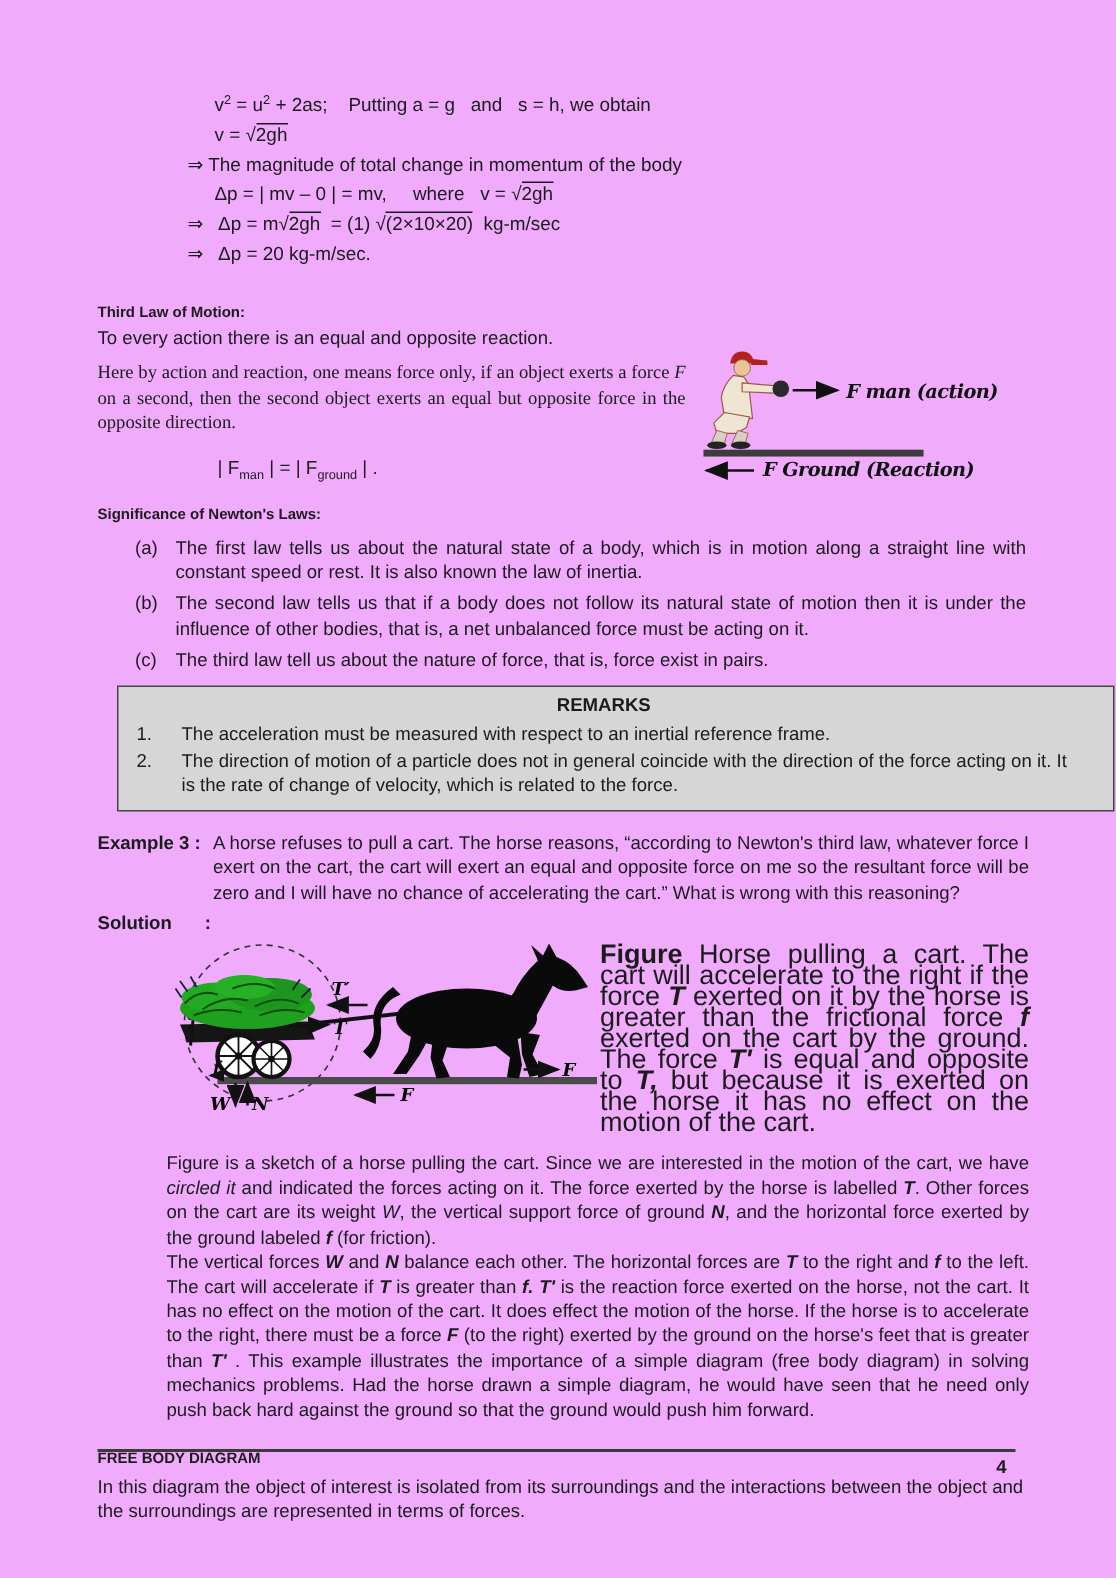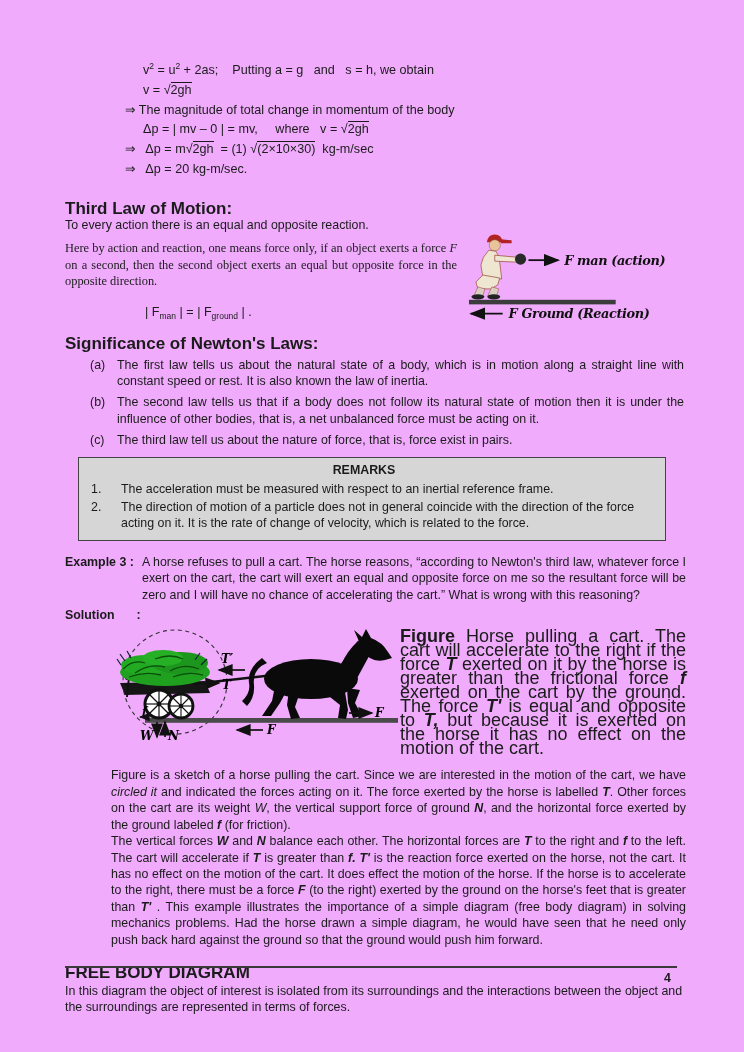--- a/index.html
+++ b/index.html
@@ -13,34 +13,34 @@
   .bi { font-weight:700; font-style:italic; }
   .sub{ font-size:8.5px; vertical-align:-3px; }
   .sup{ font-size:8.5px; vertical-align:5px; }
   .rad{ border-top:1.1px solid #1b1b1b; }
   .arr{ letter-spacing:0; }
 
   .eq { white-space:pre-wrap; font-size:12.6px; line-height:16.8px; margin-bottom:3px; }
   .ind1 { margin-left:78px; }
   .ind2 { margin-left:60px; }
 
-  h3.heading { font-size:17px; font-weight:700; line-height:17px; }
+  h3.heading { font-size:10px; font-weight:700; line-height:17px; }
 
   .third-law { margin-top:22px; }
   .tl-row { display:flex; margin-top:7px; }
   .tl-text { width:392px; text-align:justify;font-family:Liberation Serif, serif; }
   .tl-eq { margin-left:80px; margin-top:15px; }
   .tl-illu { flex:1; padding-left:10px; margin-top:-8px;text-decoration:underline; }
 
   .signif { margin-top:6px; }
   .sig-item { display:flex; margin-top:5px; }
   .sig-label { width:52px; padding-left:25px; flex:none; }
   .sig-text { flex:1; text-align:justify; padding-right:2px; }
 
-  .remarks { margin:8px 0 0 13px; width:588px; background:#d6d6d6; border:1.5px solid #434343;
+  .remarks { margin:8px 0 0 13px; width:665px; background:#d6d6d6; border:1.5px solid #434343;
              padding:3px 28px 8px 12px; }
   .remarks-title { text-align:center; font-weight:700; line-height:18px; }
   .rem-item { display:flex; margin-top:2px; }
   .rem-num { width:30px; flex:none; }
   .rem-text { flex:1; }
 
   .example { display:flex; margin-top:13px; }
   .ex-label { width:77px; flex:none; font-weight:700; }
   .ex-text { flex:1; text-align:justify; }
 
@@ -69,21 +69,21 @@
 </head>
 <body>
 
 <div class="page">
 
   <section>
     <div class="eq ind1"><span>v</span><span class="sup">2</span><span> = u</span><span class="sup">2</span><span> + 2as;    Putting a = g   and   s = h, we obtain</span></div>
     <div class="eq ind1"><span>v = </span><span>√</span><span class="rad">2gh</span></div>
     <div class="eq ind2"><span class="arr">⇒</span><span> The magnitude of total change in momentum of the body</span></div>
     <div class="eq ind1"><span>Δp = | mv – 0 | = mv,     where   v = </span><span>√</span><span class="rad">2gh</span></div>
-    <div class="eq ind2"><span class="arr">⇒</span><span>   Δp = m</span><span>√</span><span class="rad">2gh</span><span>  = (1) </span><span>√</span><span class="rad">(2×10×30)</span><span>  kg-m/sec</span></div>
+    <div class="eq ind2"><span class="arr">⇒</span><span>   Δp = m</span><span>√</span><span class="rad">2gh</span><span>  = (1) </span><span>√</span><span class="rad">(2×10×20)</span><span>  kg-m/sec</span></div>
     <div class="eq ind2"><span class="arr">⇒</span><span>   Δp = 20 kg-m/sec.</span></div>
   </section>
 
   <section class="third-law">
     <h3 class="heading">Third Law of Motion:</h3>
     <div>To every action there is an equal and opposite reaction.</div>
     <div class="tl-row">
       <div class="tl-text-col" style="width:392px; flex:none;">
         <p class="tl-text"><span>Here by action and reaction, one means force only, if an object exerts a force </span><span class="it">F</span><span> on a second, then the second object exerts an equal but opposite force in the opposite direction.</span></p>
         <div class="eq tl-eq"><span>| F</span><span class="sub">man</span><span> | = | F</span><span class="sub">ground</span><span> | .</span></div>

